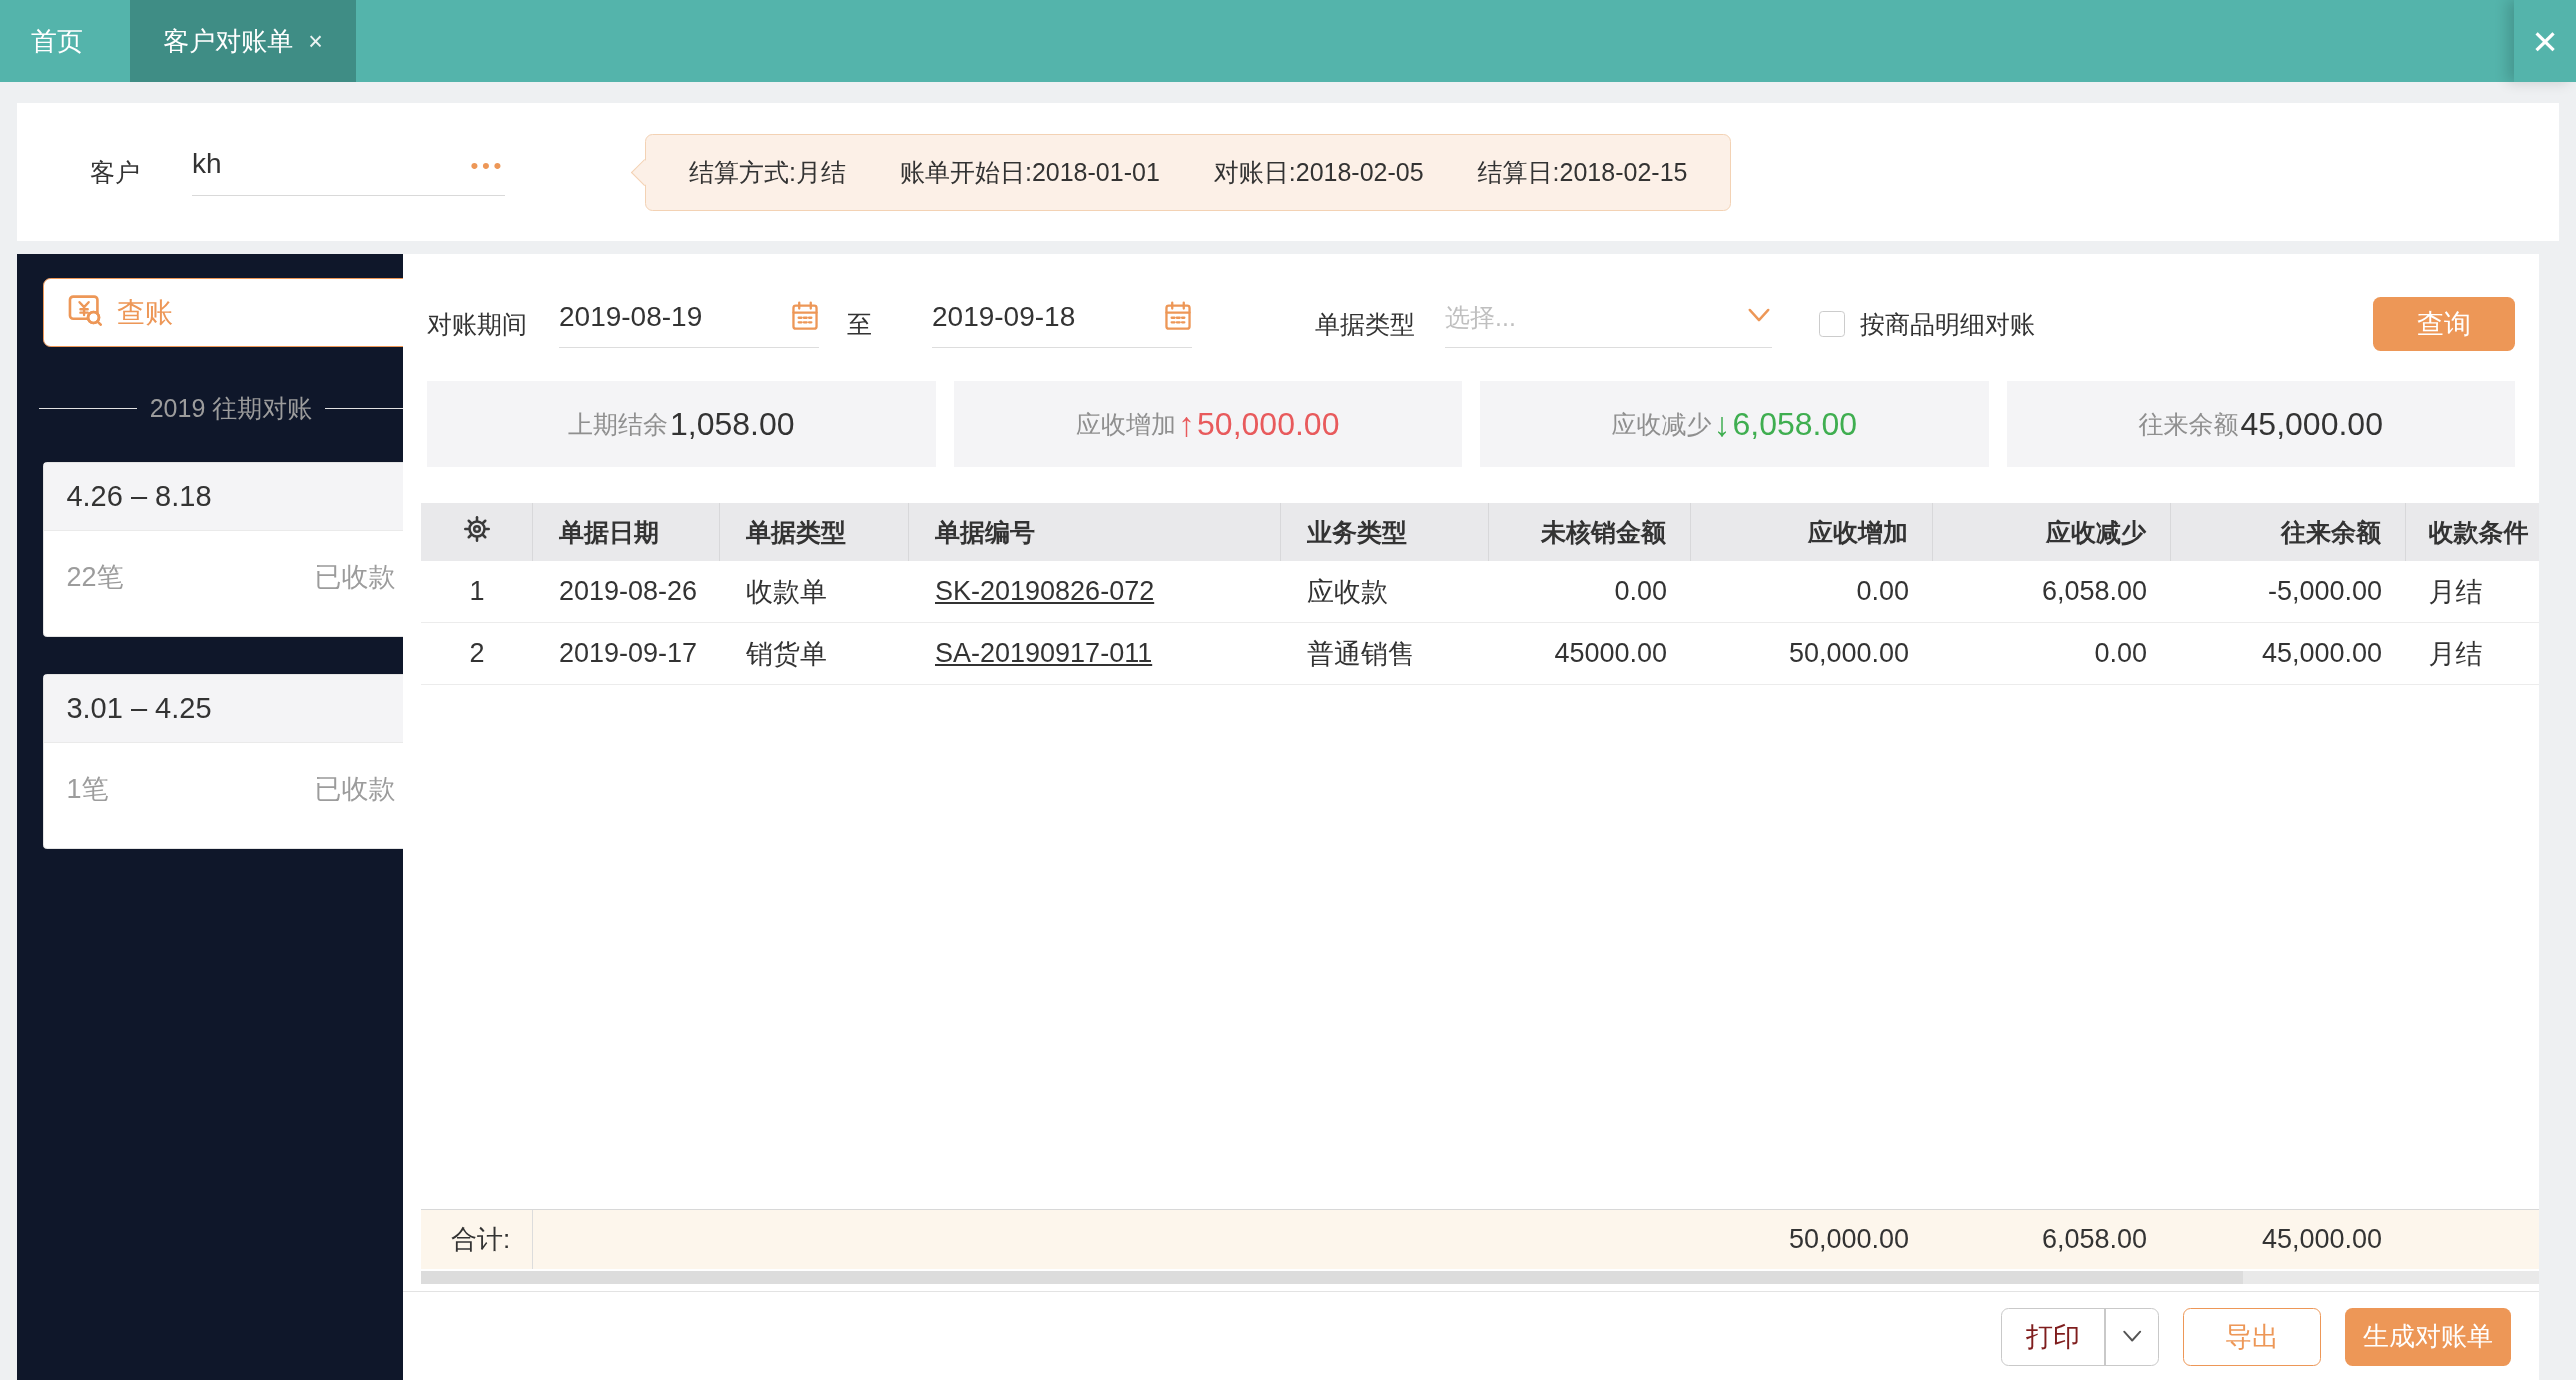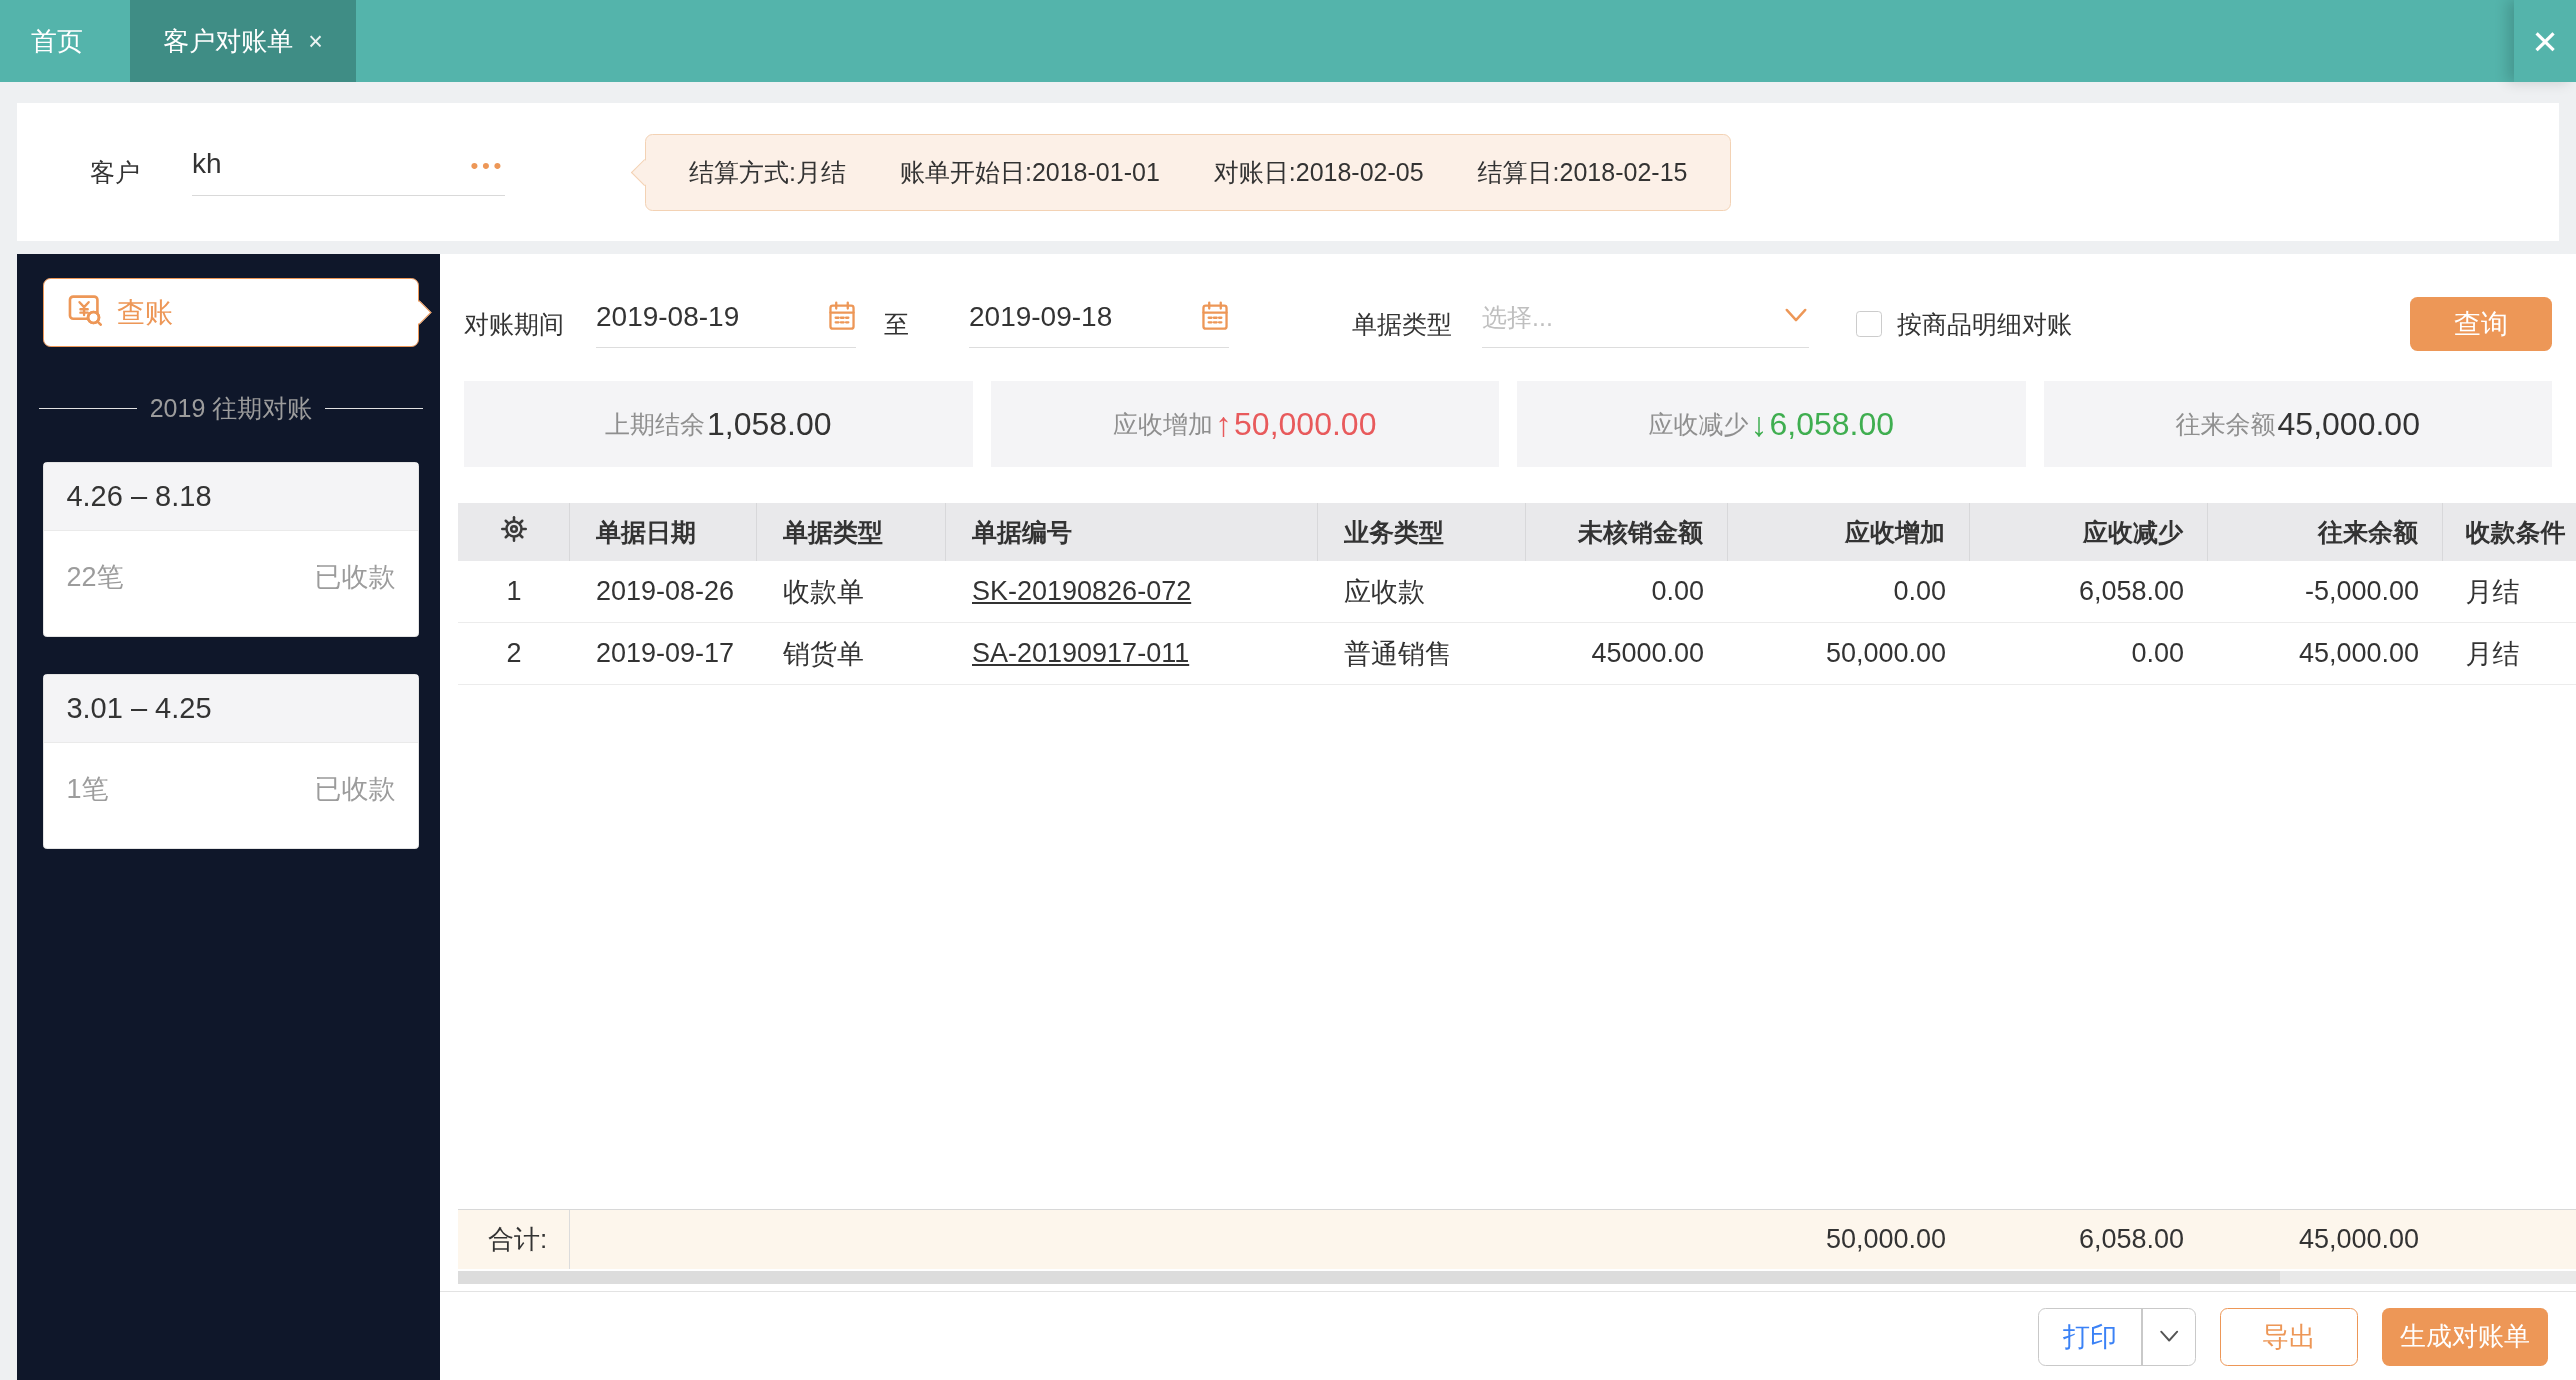--- a/index.html
+++ b/index.html
@@ -27,21 +27,21 @@
   .sidebar { position:absolute; left:17px; top:254px; width:428px; bottom:0; background:#0f172a; }
   .check-btn { position:relative; margin:24px 26px 0; height:69px; border:1.9px solid #ed9757; border-radius:7.5px; color:#ed9757; display:flex; align-items:center; gap:15px; padding-left:24px; font-size:28px; cursor:pointer; background:#fff; }
   .check-tail { position:absolute; right:-10.3px; top:25px; width:17px; height:17px; background:#fff; border-top:1.9px solid #ed9757; border-right:1.9px solid #ed9757; transform:rotate(45deg); }
   .side-sec { margin:45px 22.4px 0; display:flex; align-items:center; gap:13px; color:#9c9c9c; font-size:25px; }
   .side-sec .line { flex:1; height:1.9px; background:#e2e2e2; }
   .period-card { margin:37px 26px 0; border:1.9px solid #e4e4e4; border-radius:3.7px; background:#fff; cursor:pointer; }
   .period-head { background:#f4f4f6; padding:17px 22.4px; font-size:29px; color:#333; border-bottom:1.9px solid #eaeaea; }
   .period-body { display:flex; justify-content:space-between; padding:28px 22.4px 41px; color:#9c9c9c; font-size:27px; }
 
   
-  .main { position:absolute; left:403px; top:254px; width:2136px; bottom:0; background:#fff; display:flex; flex-direction:column; overflow:hidden;margin-left:37px; }
+  .main { position:absolute; left:403px; top:254px; width:2136px; bottom:0; background:#fff; display:flex; flex-direction:column; overflow:hidden; }
   .filters { display:flex; align-items:center; padding:43px 24px 0; }
   .f-label { font-size:25px; color:#333; white-space:nowrap; }
   .date-field { width:260px; margin-left:32px; border-bottom:1.9px solid #ddd; display:flex; align-items:center; justify-content:space-between; padding-bottom:13px; cursor:pointer; }
   .date-value { font-size:28px; color:#333; }
   .to-label { margin:0 28px; font-size:25px; color:#333; }
   .doc-label { margin-left:123px; }
   .select-field { width:327px; margin-left:30px; border-bottom:1.9px solid #ddd; display:flex; align-items:center; justify-content:space-between; padding-bottom:13px; cursor:pointer; }
   .placeholder { color:#bfbfbf; font-size:25px; }
   .checkbox-wrap { display:flex; align-items:center; margin-left:47px; gap:15px; cursor:pointer; }
   .checkbox { width:26px; height:26px; border:1.9px solid #ccc; border-radius:3.7px; background:#fff; }
@@ -77,21 +77,21 @@
   .total-row { display:flex; width:2172px; margin-left:18px; height:60px; align-items:center; background:#fdf6ec; border-top:1.9px solid #d8d8d8; flex:none; }
   .total-first { width:112px; height:100%; display:flex; align-items:center; padding-left:30px; border-right:1.9px solid #dcdcdc; font-size:26px; color:#333; }
   .total-cell { font-size:27px; color:#333; }
 
   .hscroll { height:13px; background:#e9e9e9; margin:1.9px 0 0 18px; width:2119px; cursor:pointer; }
   .hscroll-thumb { height:100%; width:86%; background:#dcdcdc; }
 
   
   .footer { height:90px; border-top:1.9px solid #e3e3e3; margin-top:7.5px; display:flex; align-items:center; justify-content:flex-end; gap:24px; padding-right:28px; flex:none; }
   .print-btn { display:flex; align-items:stretch; height:58px; border:1.9px solid #c9c9c9; border-radius:7.5px; background:#fff; overflow:hidden; cursor:pointer; }
-  .print-label { padding:13px 24px; display:flex; align-items:center; font-size:27px; color:#3b82f6; }
+  .print-label { padding:13px 24px; display:flex; align-items:center; font-size:27px; color:#7f1d1d; }
   .print-divider { width:1.9px; background:#c9c9c9; }
   .print-caret { width:52px; display:flex; align-items:center; justify-content:center; }
   .export-btn { width:138px; height:58px; border:1.9px solid #ed9757; color:#ed9757; background:#fff; border-radius:7.5px; font-size:27px; cursor:pointer; }
   .generate-btn { width:166px; height:58px; background:#ed9757; color:#fff; border:none; border-radius:7.5px; font-size:26px; cursor:pointer; }
 </style>
 </head>
 <body>
 
 <div class="screen">
 

